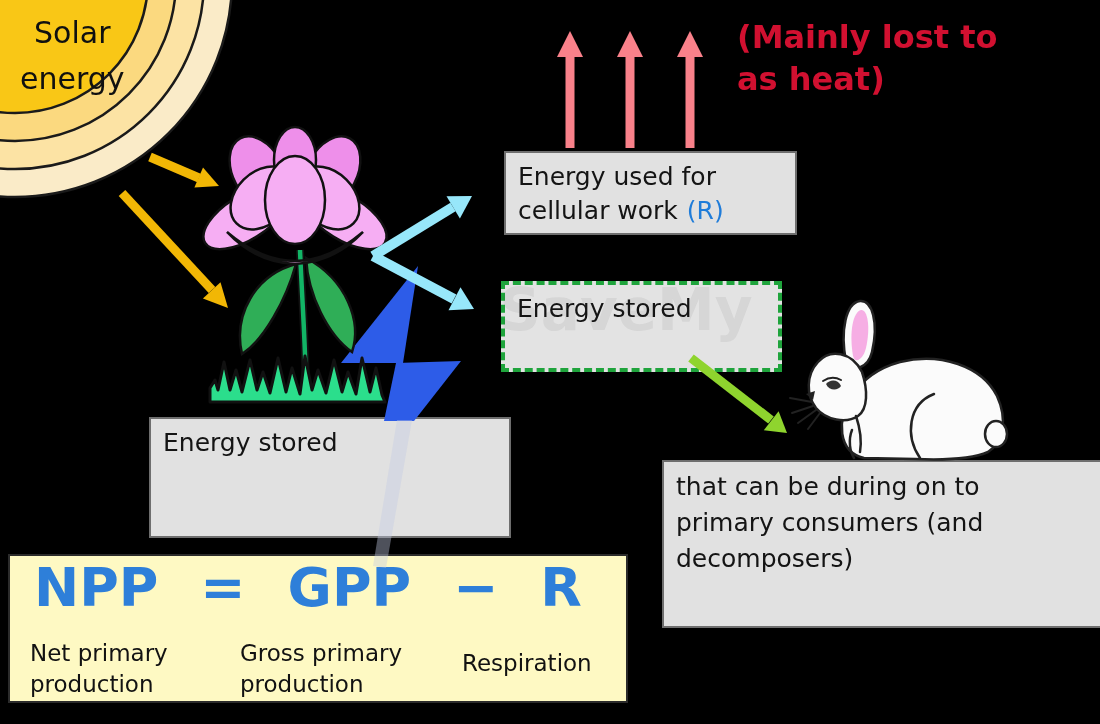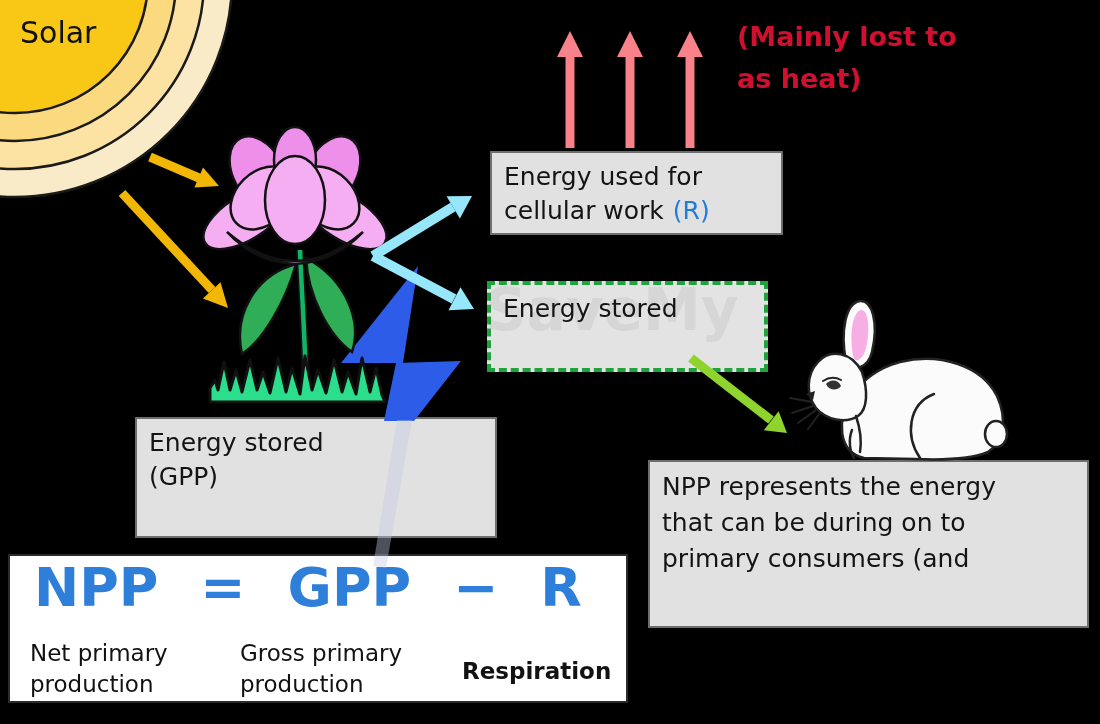--- a/index.html
+++ b/index.html
@@ -5,77 +5,77 @@
   html,body{margin:0;padding:0;background:#000;}
   #canvas{
     position:relative;width:1100px;height:724px;overflow:hidden;
     background:#000;font-family:"DejaVu Sans",sans-serif;color:#111;
   }
   .abs{position:absolute;}
   .gbox{
     position:absolute;background:#E1E1E1;border:2px solid #6e6e6e;
     box-sizing:border-box;color:#141414;font-size:25px;line-height:34px;
     padding:7px 12px;
+    margin-left:14px;
   }
   .gbox .ln{white-space:nowrap;}
   .blue{color:#1F7CD9;margin-left:9px;}
   #biomass-box{
     border:4px dashed #1FA43C;background:#E3E3E3;
   }
   #biomass-box .wm{
     position:absolute;left:-6px;top:8px;font-size:58px;font-weight:bold;
     color:rgba(40,40,40,0.07);pointer-events:none;white-space:nowrap;
   }
   #sun-label{
     left:20px;top:10px;font-size:30px;line-height:46px;color:#101010;
     font-weight:500;
     text-align:center;
   }
   #heat-note{
-    left:737px;top:16px;font-size:27px;line-height:42px;font-weight:bold;
+    left:737px;top:16px;font-size:32px;line-height:42px;font-weight:bold;
     color:#D11030;white-space:nowrap;
   }
   #formula-panel{
-    left:8px;top:554px;width:620px;height:149px;background:#ffffff;
+    left:8px;top:554px;width:620px;height:149px;background:#fef9c3;
     border:2px solid #2b2b2b;box-sizing:border-box;position:absolute;
   }
   #formula-row{
     position:absolute;left:24px;top:0px;display:flex;gap:42px;
     font-size:54px;font-weight:bold;color:#2E7FD9;align-items:flex-start;
   }
   .flabel{position:absolute;font-size:23px;line-height:31px;color:#121212;white-space:nowrap;}
   #label-npp{left:20px;top:82px;}
   #label-gpp{left:230px;top:82px;}
-  #label-r{left:452px;top:100px;font-weight:bold;}
+  #label-r{left:452px;top:92px;}
   svg{position:absolute;left:0;top:0;pointer-events:none;}
 </style>
 </head>
 <body>
 
 <div id="canvas">
 
   <div class="gbox" id="cellular-box" style="left:490px;top:151px;width:293px;height:84px;">
     <div class="ln">Energy used for</div>
     <div class="ln"><span>cellular work</span><span class="blue">(R)</span></div>
   </div>
 
   <div class="gbox" id="biomass-box" style="left:487px;top:281px;width:281px;height:91px;">
     <span class="wm">SaveMy</span>
     <div class="ln">Energy stored</div>
   </div>
 
   <div class="gbox" id="gpp-box" style="left:135px;top:417px;width:362px;height:121px;">
     <div class="ln">Energy stored</div>
-    <div class="ln">(GPP)</div>
   </div>
 
   <div class="gbox" id="npp-info-box" style="left:648px;top:460px;width:441px;height:168px;line-height:36px;">
-    <div class="ln">NPP represents the energy</div>
     <div class="ln">that can be during on to</div>
     <div class="ln">primary consumers (and</div>
+    <div class="ln">decomposers)</div>
   </div>
 
   <div id="formula-panel">
     <div id="formula-row">
       <span>NPP</span>
       <span>=</span>
       <span>GPP</span>
       <span>−</span>
       <span>R</span>
     </div>
@@ -185,15 +185,16 @@
         <line x1="816" y1="410" x2="798" y2="423"></line>
         <line x1="820" y1="413" x2="808" y2="429"></line>
       </g>
       <path d="M856,416 C860,428 862,440 860,452" fill="none"></path>
       <path d="M852,430 C848,440 850,452 854,458" fill="none"></path>
     </g>
   </svg>
 
   <div class="abs" id="sun-label">
     <div>Solar</div>
+    <div>energy</div>
   </div>
 
 </div>
 
 </body></html>

